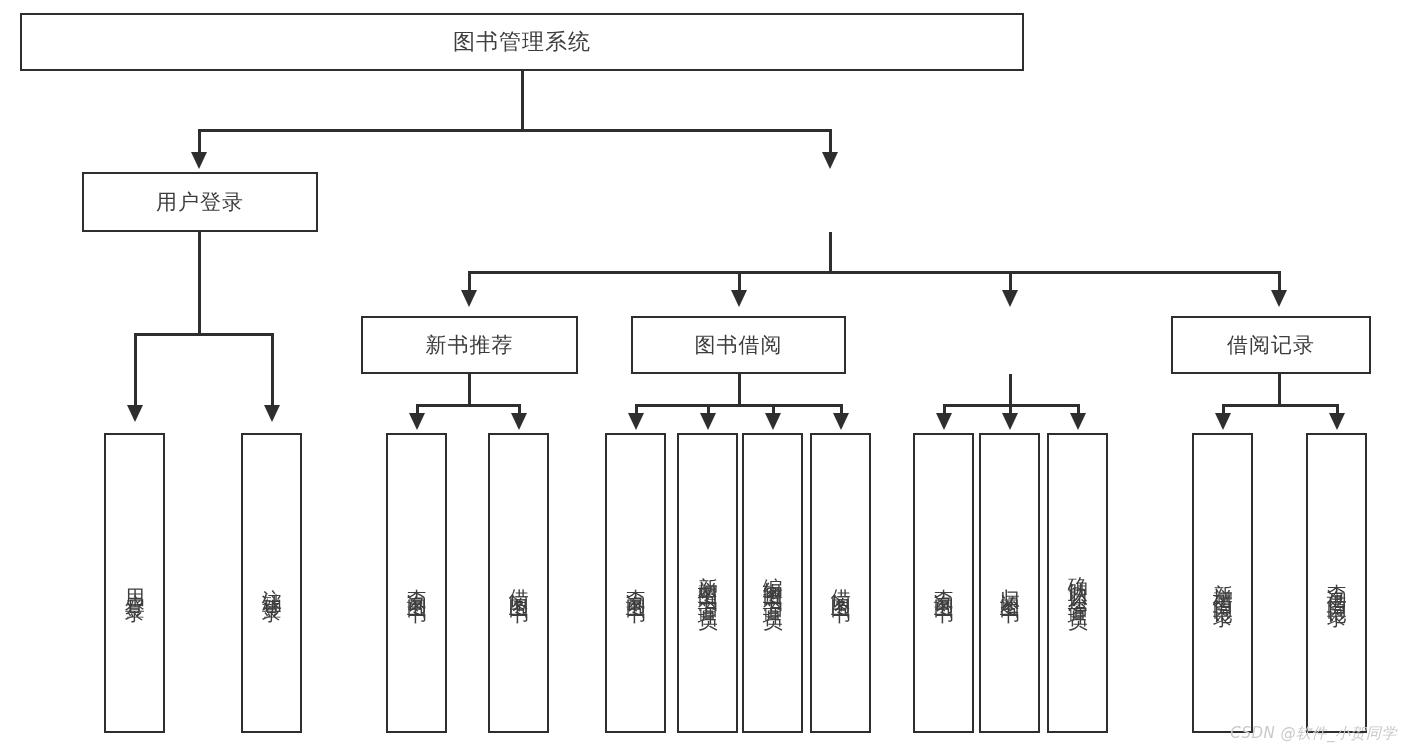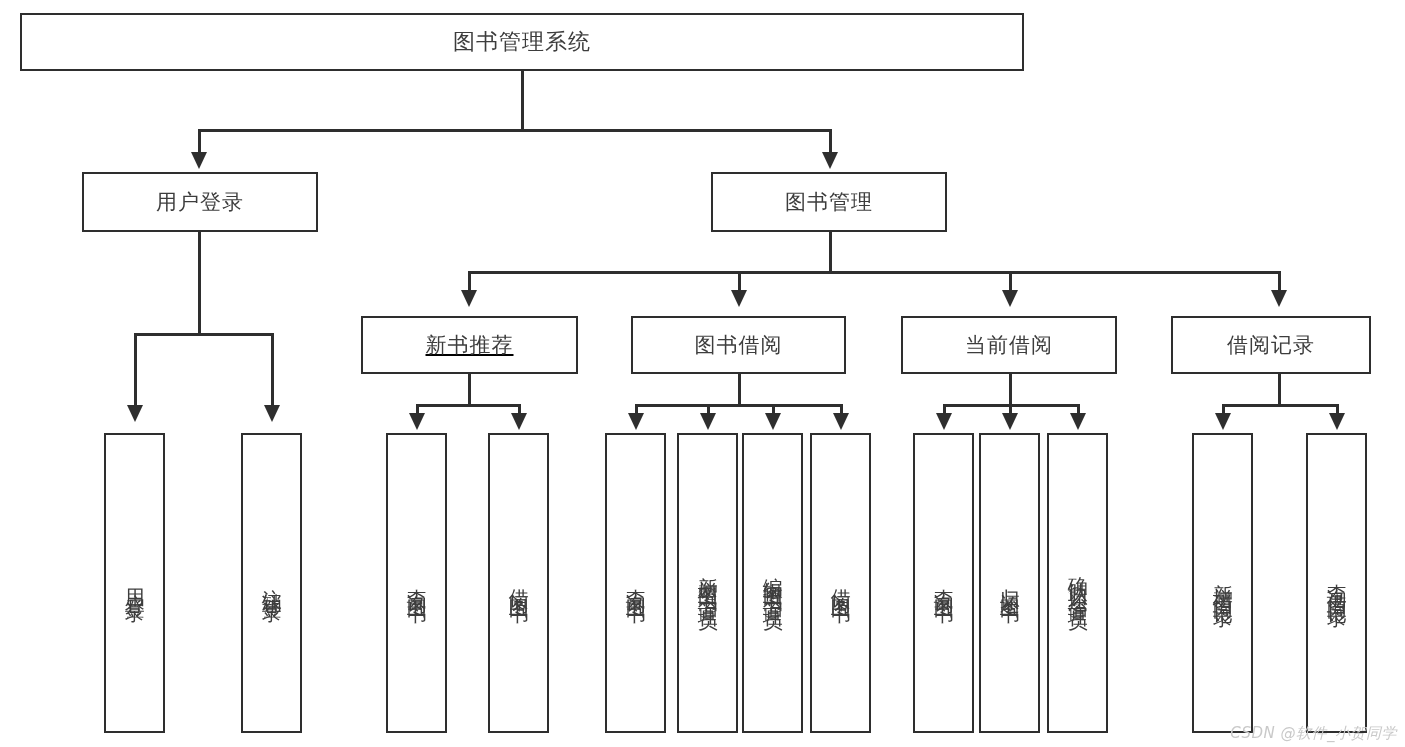--- a/index.html
+++ b/index.html
@@ -52,23 +52,20 @@
   <div class="conn vline" style="left:198px;top:129px;height:27px;"></div>
   <div class="arrow" style="left:191px;top:152px;"></div>
 
   <div class="conn vline" style="left:829px;top:129px;height:27px;"></div>
   <div class="arrow" style="left:822px;top:152px;"></div>
 
   <div class="node h" style="left:82px;top:172px;width:236px;height:60px;">
     <span class="label">用户登录</span>
   </div>
 
-  <div class="node h" style="left:711px;top:172px;width:236px;height:60px;">
-    <span class="label">图书管理</span>
-  </div>
 
   <div class="conn vline" style="left:198px;top:232px;height:104px;"></div>
   <div class="conn hline" style="left:134px;top:333px;width:137px;"></div>
   <div class="conn vline" style="left:134px;top:333px;height:76px;"></div>
   <div class="arrow" style="left:127px;top:405px;"></div>
   <div class="conn vline" style="left:271px;top:333px;height:76px;"></div>
   <div class="arrow" style="left:264px;top:405px;"></div>
 
   <div class="conn vline" style="left:829px;top:232px;height:42px;"></div>
   <div class="conn hline" style="left:468px;top:271px;width:812px;"></div>
@@ -78,28 +75,25 @@
 
   <div class="conn vline" style="left:738px;top:271px;height:22px;"></div>
   <div class="arrow" style="left:731px;top:290px;"></div>
 
   <div class="conn vline" style="left:1009px;top:271px;height:22px;"></div>
   <div class="arrow" style="left:1002px;top:290px;"></div>
 
   <div class="conn vline" style="left:1278px;top:271px;height:22px;"></div>
   <div class="arrow" style="left:1271px;top:290px;"></div>
 
-  <div class="node h" style="left:361px;top:316px;width:217px;height:58px;text-decoration:underline;">
+  <div class="node h" style="left:361px;top:316px;width:217px;height:58px;">
     <span class="label">新书推荐</span>
   </div>
   <div class="node h" style="left:631px;top:316px;width:215px;height:58px;">
     <span class="label">图书借阅</span>
-  </div>
-  <div class="node h" style="left:901px;top:316px;width:216px;height:58px;">
-    <span class="label">当前借阅</span>
   </div>
   <div class="node h" style="left:1171px;top:316px;width:200px;height:58px;">
     <span class="label">借阅记录</span>
   </div>
 
   <div class="conn vline" style="left:468px;top:374px;height:32px;"></div>
   <div class="conn hline" style="left:416px;top:404px;width:105px;"></div>
   <div class="conn vline" style="left:416px;top:404px;height:12px;"></div>
   <div class="arrow" style="left:409px;top:413px;"></div>
   <div class="conn vline" style="left:518px;top:404px;height:12px;"></div>

